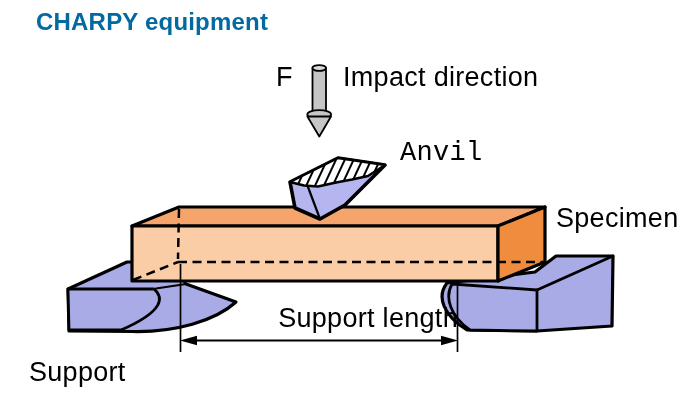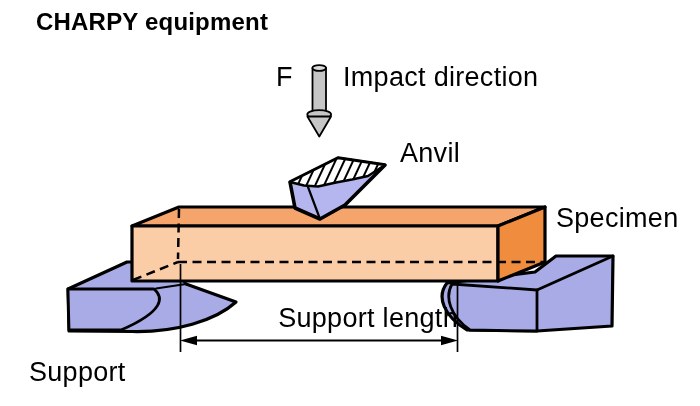--- a/index.html
+++ b/index.html
@@ -6,21 +6,21 @@
   body {
     width:700px; height:406px; position:relative; overflow:hidden;
     background:#ffffff;
     font-family:"Liberation Sans", sans-serif;
   }
   .label {
     position:absolute; color:#000; font-size:27px; line-height:1;
     white-space:nowrap; letter-spacing:0.3px;
   }
   .title {
-    position:absolute; color:#000000; font-size:24px; font-weight:bold;
+    position:absolute; color:#0369a1; font-size:24px; font-weight:bold;
     line-height:1; white-space:nowrap; letter-spacing:0.2px;
   }
   svg { position:absolute; left:0; top:0; }
   .ol   { stroke:#000; stroke-width:3.2; stroke-linejoin:round; }
   .ol2  { stroke:#000; stroke-width:2.8; stroke-linejoin:round; }
   .edge { stroke:#000; stroke-width:2.8; stroke-linecap:round; fill:none; }
   .edge-thin { stroke:#000; stroke-width:2.2; stroke-linecap:round; fill:none; }
   .dash { stroke:#000; stroke-width:2.5; fill:none; stroke-dasharray:9 5.5; }
   .thin { stroke:#000; stroke-width:1.7; fill:none; }
   .arrowline { stroke:#000; stroke-width:1.9; fill:none; }
@@ -80,19 +80,19 @@
     <path class="metal" d="M 307.4,116.5 L 331,116.5 L 319.3,136.5 Z" fill="#C6C6C6"></path>
   </g>
 </svg>
 
 <div class="title" style="left:36px; top:10px;">CHARPY equipment</div>
 
 <div class="label" style="left:276px; top:64px;">F</div>
 
 <div class="label" style="left:343px; top:64px;text-align:center;">Impact direction</div>
 
-<div class="label" style="left:400px; top:140px;">Anvil</div>
+<div class="label" style="left:400px; top:140px;font-family:Liberation Mono, monospace;">Anvil</div>
 
 <div class="label" style="left:556px; top:205px;">Specimen</div>
 
 <div class="label" style="left:180px; top:305px; width:278px; text-align:right;">Support length</div>
 
 <div class="label" style="left:29px; top:359px;text-align:center;">Support</div>
 
 </body></html>

